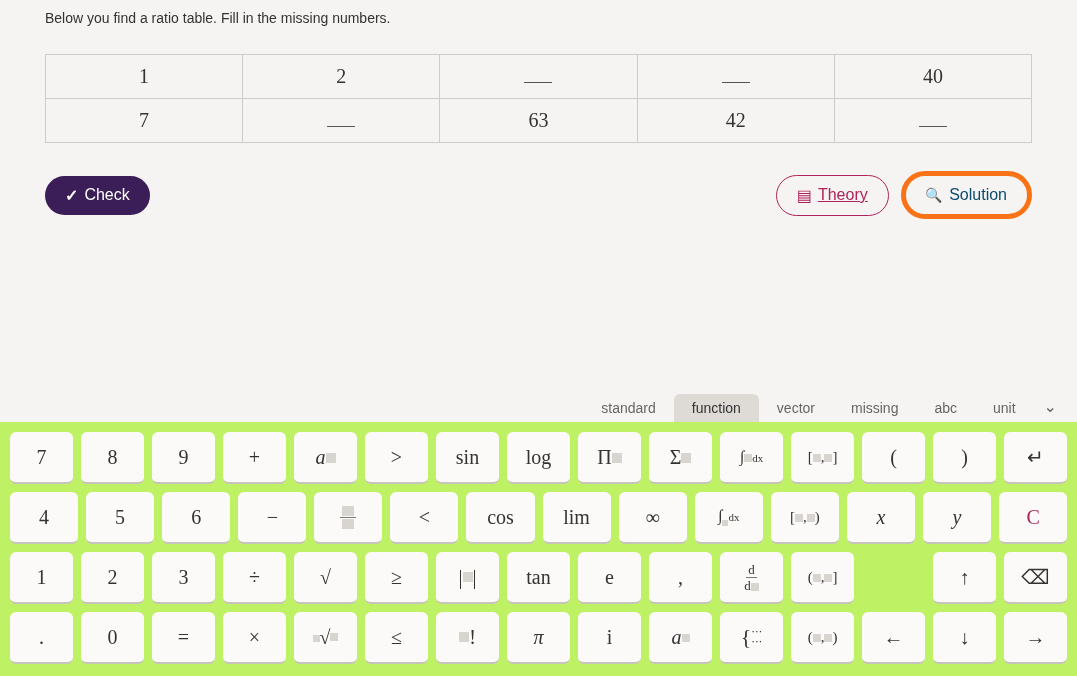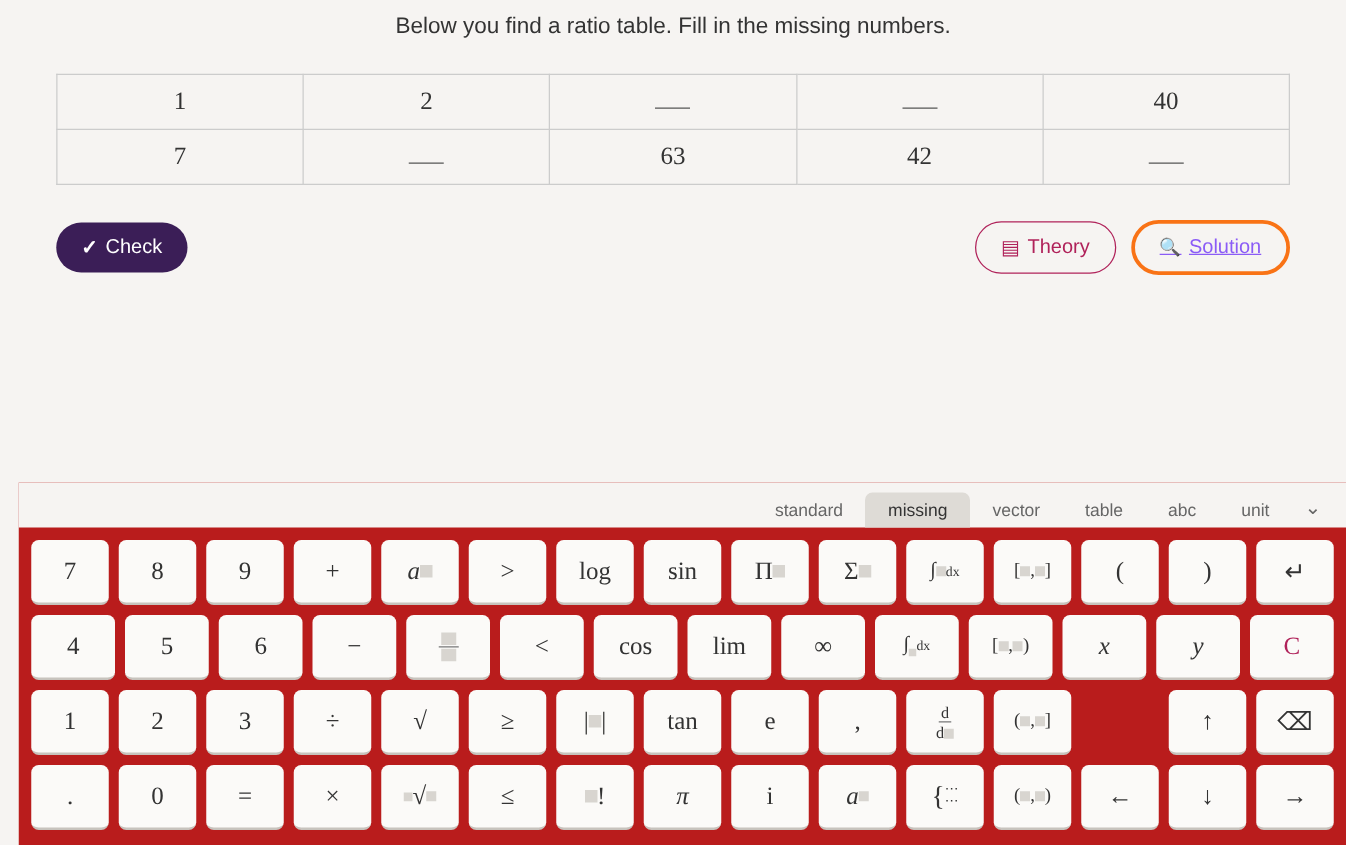--- a/index.html
+++ b/index.html
@@ -8,24 +8,23 @@
     background: #f6f4f2;
     width: 1077px;
     height: 676px;
     overflow: hidden;
     color: #333;
   }
   .content {
     padding: 10px 45px 0 45px;
   }
   .prompt {
-    font-size: 18px;
+    font-size: 14px;
     color: #333;
     margin-bottom: 28px;
-    text-align: center;
   }
   .ratio-table {
     border-collapse: collapse;
     width: 100%;
     margin-bottom: 28px;
     border-top: 1px solid #ccc;
     border-bottom: 1px solid #ccc;
   }
   .ratio-table td {
     border: 1px solid #ccc;
@@ -58,45 +57,45 @@
     background: #fff;
   }
   .btn-check {
     background: #3b1e57;
     color: #fff;
   }
   .btn-theory {
     border: 1px solid #b0225a;
     color: #b0225a;
     background: transparent;
+    text-decoration: underline;
   }
   .btn-solution {
-    border: 3px solid #f97316;
-    color: #8b5cf6;
+    border: 5px solid #f97316;
+    color: #0c4a6e;
     background: transparent;
-    text-decoration: underline;
   }
   .btn-hint {
     border: 1px solid #b0225a;
     color: #b0225a;
     background: transparent;
   }
   .spacer { flex: 1; }
   .icon-check::before { content: "✓"; font-weight: bold; }
   .icon-book::before { content: "▤"; }
   .icon-search::before { content: "🔍"; font-size:14px;}
   .icon-bulb::before { content: "♀"; }
 
   
   .keyboard-wrap {
     position: absolute;
     bottom: 0;
-    left: 15px;
+    left: 0;
     right: 0;
-    background: #b91c1c;
+    background: #bef264;
   }
   .tabs {
     display: flex;
     justify-content: flex-end;
     align-items: flex-end;
     height: 36px;
     background: #f6f4f2;
     padding-right: 10px;
     gap: 0;
   }
@@ -201,42 +200,42 @@
     <button class="btn btn-solution">
       <span class="icon-search"></span>
       <span>Solution</span>
     </button>
   </div>
 </div>
 
 <div class="keyboard-wrap">
   <div class="tabs">
     <div class="tab">standard</div>
-    <div class="tab active">missing</div>
+    <div class="tab active">function</div>
     <div class="tab">vector</div>
-    <div class="tab">table</div>
+    <div class="tab">missing</div>
     <div class="tab">abc</div>
     <div class="tab">unit</div>
     <div class="tab-chevron">⌄</div>
   </div>
 
   <div class="key-rows">
 
     <div class="key-row">
       <button class="key">7</button>
       <button class="key">8</button>
       <button class="key">9</button>
       <button class="key">+</button>
       <button class="key">
           <span style="font-style:italic">a</span>
           <span class="sup"><span class="placeholder-box"></span></span>
         </button>
       <button class="key">&gt;</button>
+      <button class="key">sin</button>
       <button class="key">log</button>
-      <button class="key">sin</button>
       <button class="key">Π<span class="sub"><span class="placeholder-box"></span></span></button>
       <button class="key">Σ<span class="sub"><span class="placeholder-box"></span></span></button>
       <button class="key">
           <span style="font-size:16px">∫<span class="placeholder-box" style="width:8px;height:8px"></span><span style="font-size:11px">dx</span></span>
         </button>
       <button class="key">
           <span style="font-size:15px">[<span class="placeholder-box" style="width:8px;height:8px"></span>,<span class="placeholder-box" style="width:8px;height:8px"></span>]</span>
         </button>
       <button class="key">(</button>
       <button class="key">)</button>

